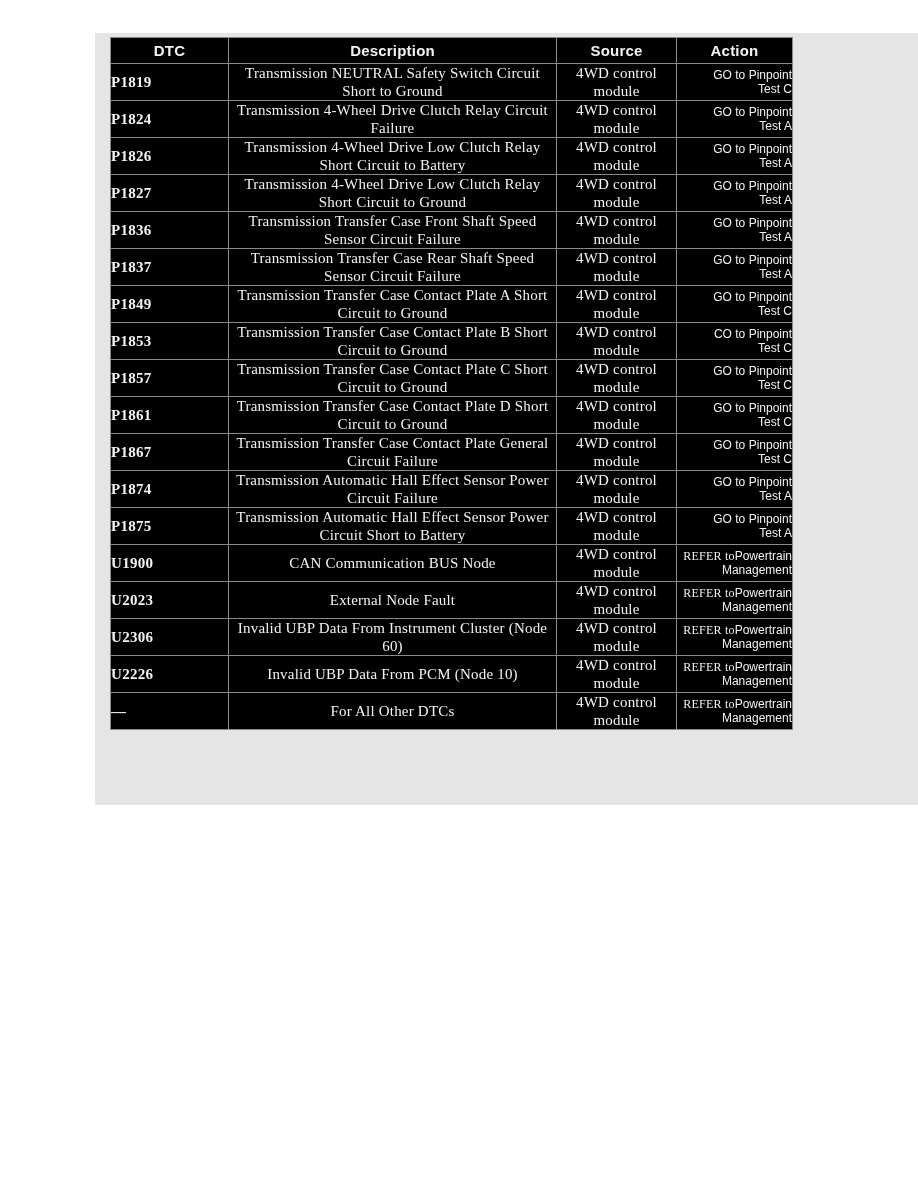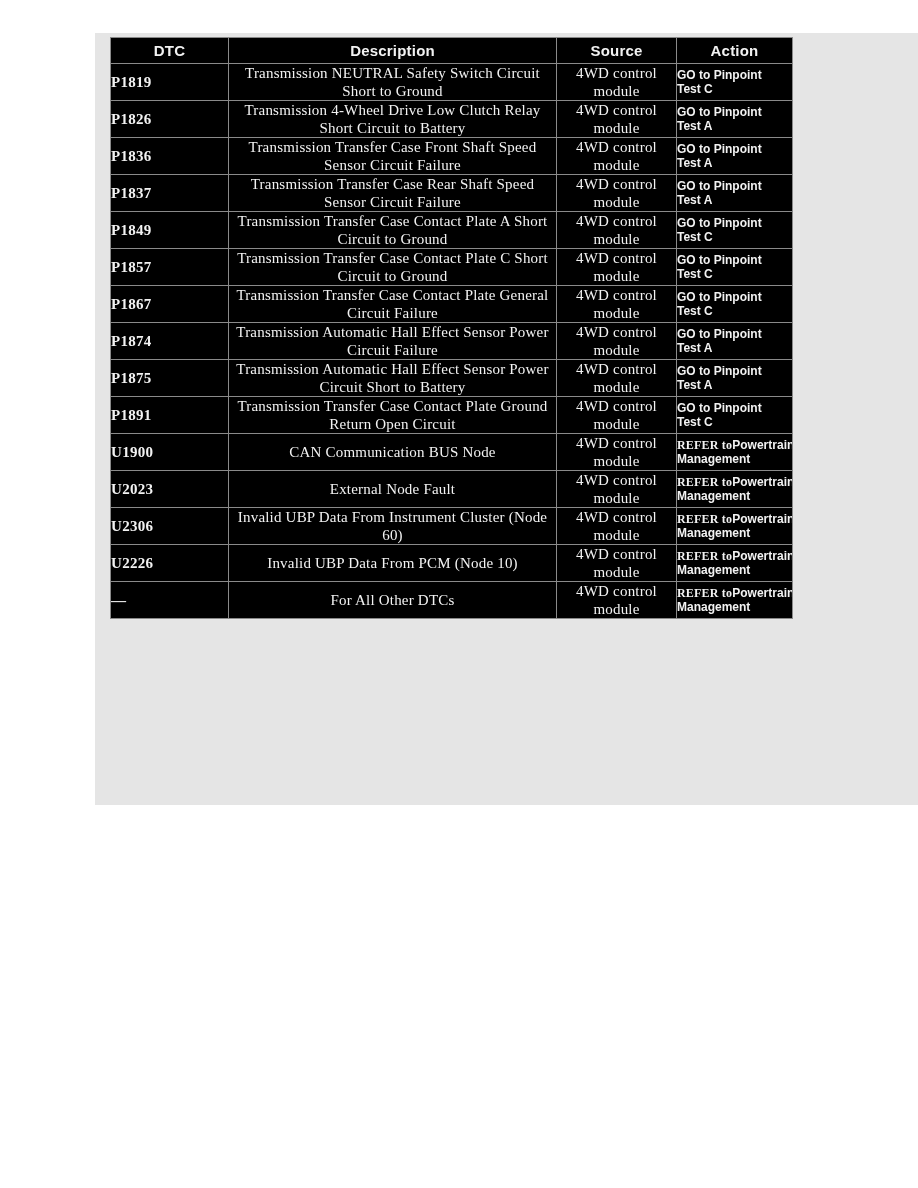--- a/index.html
+++ b/index.html
@@ -78,25 +78,24 @@
     text-align: center;
     font-size: 15px;
     line-height: 18px;
     letter-spacing: 0.2px;
   }
   
   .cell-act {
     font-family: "Liberation Sans", sans-serif;
     font-size: 12px;
     line-height: 14px;
-    text-align: left;
+    text-align: right;
     padding: 3px 0 3px 3px;
     white-space: nowrap;
     vertical-align: middle;
-    font-weight: bold;
   }
   .cell-act .act-line { display: block; }
   
   .act-serif {
     font-family: "Liberation Serif", serif;
     font-size: 12px;
     letter-spacing: 0.2px;
   }
 
   .row-h { height: 36px; }
@@ -124,29 +123,47 @@
         <tr class="row-h">
           <td class="cell-dtc">P1819</td>
           <td class="cell-desc">Transmission NEUTRAL Safety Switch Circuit Short to Ground</td>
           <td class="cell-src">4WD control module</td>
           <td class="cell-act">
             <span class="act-line">GO to Pinpoint</span>
             <span class="act-line">Test C</span>
           </td>
         </tr>
         <tr class="row-h">
+          <td class="cell-dtc">P1824</td>
+          <td class="cell-desc">Transmission 4-Wheel Drive Clutch Relay Circuit Failure</td>
+          <td class="cell-src">4WD control module</td>
+          <td class="cell-act">
+            <span class="act-line">GO to Pinpoint</span>
+            <span class="act-line">Test A</span>
+          </td>
+        </tr>
+        <tr class="row-h">
           <td class="cell-dtc">P1826</td>
           <td class="cell-desc">Transmission 4-Wheel Drive Low Clutch Relay Short Circuit to Battery</td>
           <td class="cell-src">4WD control module</td>
           <td class="cell-act">
             <span class="act-line">GO to Pinpoint</span>
             <span class="act-line">Test A</span>
           </td>
         </tr>
         <tr class="row-h">
+          <td class="cell-dtc">P1827</td>
+          <td class="cell-desc">Transmission 4-Wheel Drive Low Clutch Relay Short Circuit to Ground</td>
+          <td class="cell-src">4WD control module</td>
+          <td class="cell-act">
+            <span class="act-line">GO to Pinpoint</span>
+            <span class="act-line">Test A</span>
+          </td>
+        </tr>
+        <tr class="row-h">
           <td class="cell-dtc">P1836</td>
           <td class="cell-desc">Transmission Transfer Case Front Shaft Speed Sensor Circuit Failure</td>
           <td class="cell-src">4WD control module</td>
           <td class="cell-act">
             <span class="act-line">GO to Pinpoint</span>
             <span class="act-line">Test A</span>
           </td>
         </tr>
         <tr class="row-h">
           <td class="cell-dtc">P1837</td>
@@ -160,29 +177,47 @@
         <tr class="row-h">
           <td class="cell-dtc">P1849</td>
           <td class="cell-desc">Transmission Transfer Case Contact Plate A Short Circuit to Ground</td>
           <td class="cell-src">4WD control module</td>
           <td class="cell-act">
             <span class="act-line">GO to Pinpoint</span>
             <span class="act-line">Test C</span>
           </td>
         </tr>
         <tr class="row-h">
+          <td class="cell-dtc">P1853</td>
+          <td class="cell-desc">Transmission Transfer Case Contact Plate B Short Circuit to Ground</td>
+          <td class="cell-src">4WD control module</td>
+          <td class="cell-act">
+            <span class="act-line">CO to Pinpoint</span>
+            <span class="act-line">Test C</span>
+          </td>
+        </tr>
+        <tr class="row-h">
           <td class="cell-dtc">P1857</td>
           <td class="cell-desc">Transmission Transfer Case Contact Plate C Short Circuit to Ground</td>
           <td class="cell-src">4WD control module</td>
           <td class="cell-act">
             <span class="act-line">GO to Pinpoint</span>
             <span class="act-line">Test C</span>
           </td>
         </tr>
         <tr class="row-h">
+          <td class="cell-dtc">P1861</td>
+          <td class="cell-desc">Transmission Transfer Case Contact Plate D Short Circuit to Ground</td>
+          <td class="cell-src">4WD control module</td>
+          <td class="cell-act">
+            <span class="act-line">GO to Pinpoint</span>
+            <span class="act-line">Test C</span>
+          </td>
+        </tr>
+        <tr class="row-h">
           <td class="cell-dtc">P1867</td>
           <td class="cell-desc">Transmission Transfer Case Contact Plate General Circuit Failure</td>
           <td class="cell-src">4WD control module</td>
           <td class="cell-act">
             <span class="act-line">GO to Pinpoint</span>
             <span class="act-line">Test C</span>
           </td>
         </tr>
         <tr class="row-h">
           <td class="cell-dtc">P1874</td>
@@ -193,29 +228,20 @@
             <span class="act-line">Test A</span>
           </td>
         </tr>
         <tr class="row-h">
           <td class="cell-dtc">P1875</td>
           <td class="cell-desc">Transmission Automatic Hall Effect Sensor Power Circuit Short to Battery</td>
           <td class="cell-src">4WD control module</td>
           <td class="cell-act">
             <span class="act-line">GO to Pinpoint</span>
             <span class="act-line">Test A</span>
-          </td>
-        </tr>
-        <tr class="row-h">
-          <td class="cell-dtc">P1891</td>
-          <td class="cell-desc">Transmission Transfer Case Contact Plate Ground Return Open Circuit</td>
-          <td class="cell-src">4WD control module</td>
-          <td class="cell-act">
-            <span class="act-line">GO to Pinpoint</span>
-            <span class="act-line">Test C</span>
           </td>
         </tr>
         <tr class="row-h">
           <td class="cell-dtc">U1900</td>
           <td class="cell-desc">CAN Communication BUS Node</td>
           <td class="cell-src">4WD control module</td>
           <td class="cell-act">
             <span class="act-line"><span class="act-serif">REFER to</span><span>Powertrain</span></span>
             <span class="act-line">Management</span>
           </td>

